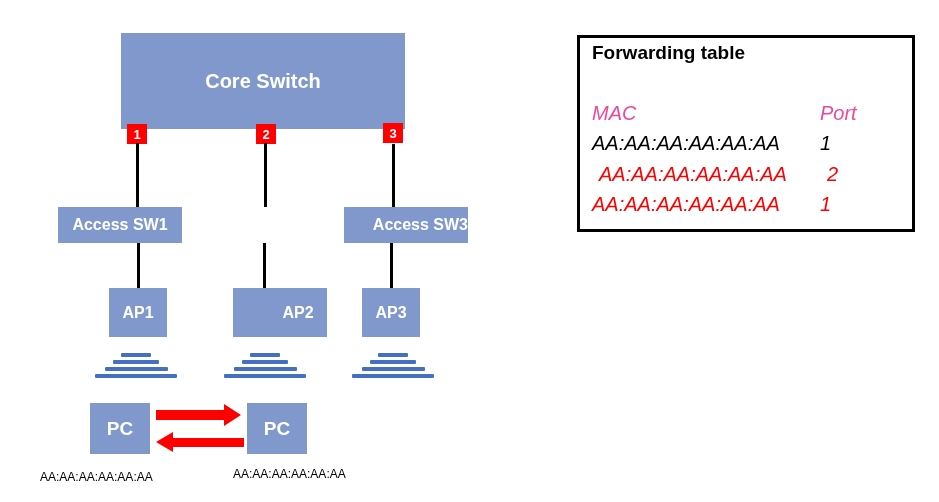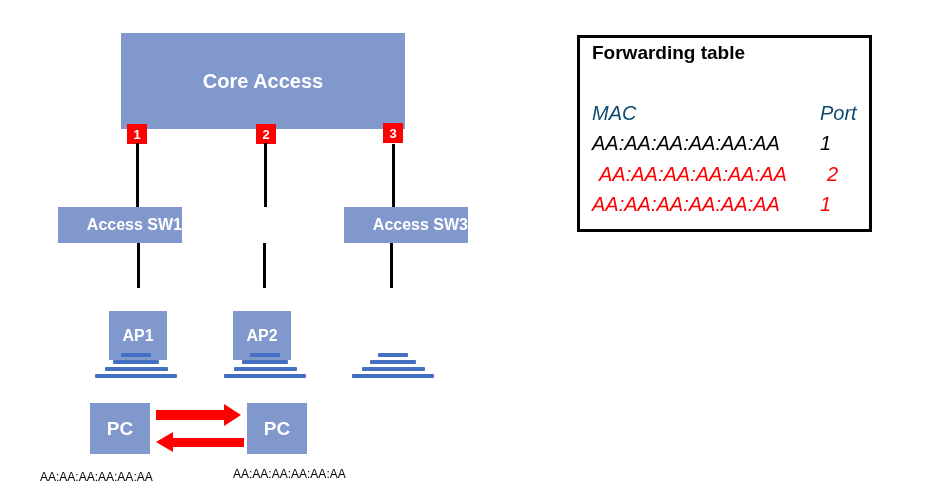--- a/index.html
+++ b/index.html
@@ -15,26 +15,26 @@
     position: absolute;
     background: var(--node-fill, #8098CC);
     color: #ffffff;
     display: flex;
     align-items: center;
     justify-content: center;
     text-align: center;
   }
   .core   { left: 121px; top: 33px;  width: 284px; height: 96px; font-size: 20px; font-weight: 600; }
   .asw    { top: 207px; width: 124px; height: 36px; font-size: 16px; font-weight: 700; }
-  .asw1   { left: 58px; justify-content: flex-end; }
+  .asw1   { left: 58px; }
   .asw2   { left: 203px; }
   .asw3   { left: 344px; justify-content: flex-end; }
-  .ap     { top: 288px; width: 58px; height: 49px; font-size: 16px; font-weight: 700; margin-top: 23px; }
+  .ap     { top: 288px; width: 58px; height: 49px; font-size: 16px; font-weight: 700; }
   .ap1    { left: 109px; }
-  .ap2    { left: 233px; }
+  .ap2    { left: 233px; padding-left: 36px; }
   .ap3    { left: 362px; }
   .pc     { top: 403px; width: 60px; height: 51px; font-size: 19px; font-weight: 700; }
   .pc1    { left: 90px; }
   .pc2    { left: 247px; }
   .port-badge {
     position: absolute;
     width: 20px; height: 20px;
     background: var(--accent-red, #FF0000);
     color: #ffffff;
     font-size: 13px; font-weight: 700;
@@ -85,40 +85,40 @@
     border-top: 10.5px solid transparent;
     border-bottom: 10.5px solid transparent;
     border-right: 17px solid var(--accent-red, #FF0000);
   }
   .mac-label { position: absolute; font-size: 12px; color: #000000; white-space: nowrap; }
   .mac1 { left: 40px; top: 470px; }
   .mac2 { left: 233px; top: 467px; }
   .ftable {
     position: absolute;
     left: 577px; top: 35px;
-    width: 295px; height: 197px;
+    width: 338px; height: 197px;
     border: 3px solid #000000;
     background: #ffffff;
     box-sizing: border-box;
   }
   .ft-title { position: absolute; left: 12px; top: 4px; font-size: 19px; font-weight: 700; color: #000000; }
-  .ft-row { position: absolute; left: 12px; font-size: 20px; font-style: italic; white-space: nowrap; color: #0c4a6e; }
+  .ft-row { position: absolute; left: 12px; font-size: 20px; font-style: italic; white-space: nowrap; color: #ec4899; }
   .ft-row .mac-col { display: inline-block; width: 228px; }
   .ft-header { top: 64px; }
   .ft-r1 { top: 94px; }
   .ft-r2 { top: 125px; margin-left: 7px; }
   .ft-r3 { top: 155px; }
 </style>
 </head>
 <body>
 
 <div class="canvas">
 
   <div class="node core">
-    <span>Core Access</span>
+    <span>Core Switch</span>
   </div>
 
   <div class="port-badge p1">1</div>
   <div class="port-badge p2">2</div>
   <div class="port-badge p3">3</div>
 
   <div class="vline l1"></div>
   <div class="vline l2"></div>
   <div class="vline l3"></div>
 
@@ -131,20 +131,23 @@
 
   <div class="vline l4"></div>
   <div class="vline l5"></div>
   <div class="vline l6"></div>
 
   <div class="node ap ap1">
     <span>AP1</span>
   </div>
   <div class="node ap ap2">
     <span>AP2</span>
+  </div>
+  <div class="node ap ap3">
+    <span>AP3</span>
   </div>
 
   <div class="wifi w1">
     <div class="bar b1"></div>
     <div class="bar b2"></div>
     <div class="bar b3"></div>
     <div class="bar b4"></div>
   </div>
   <div class="wifi w2">
     <div class="bar b1"></div>

